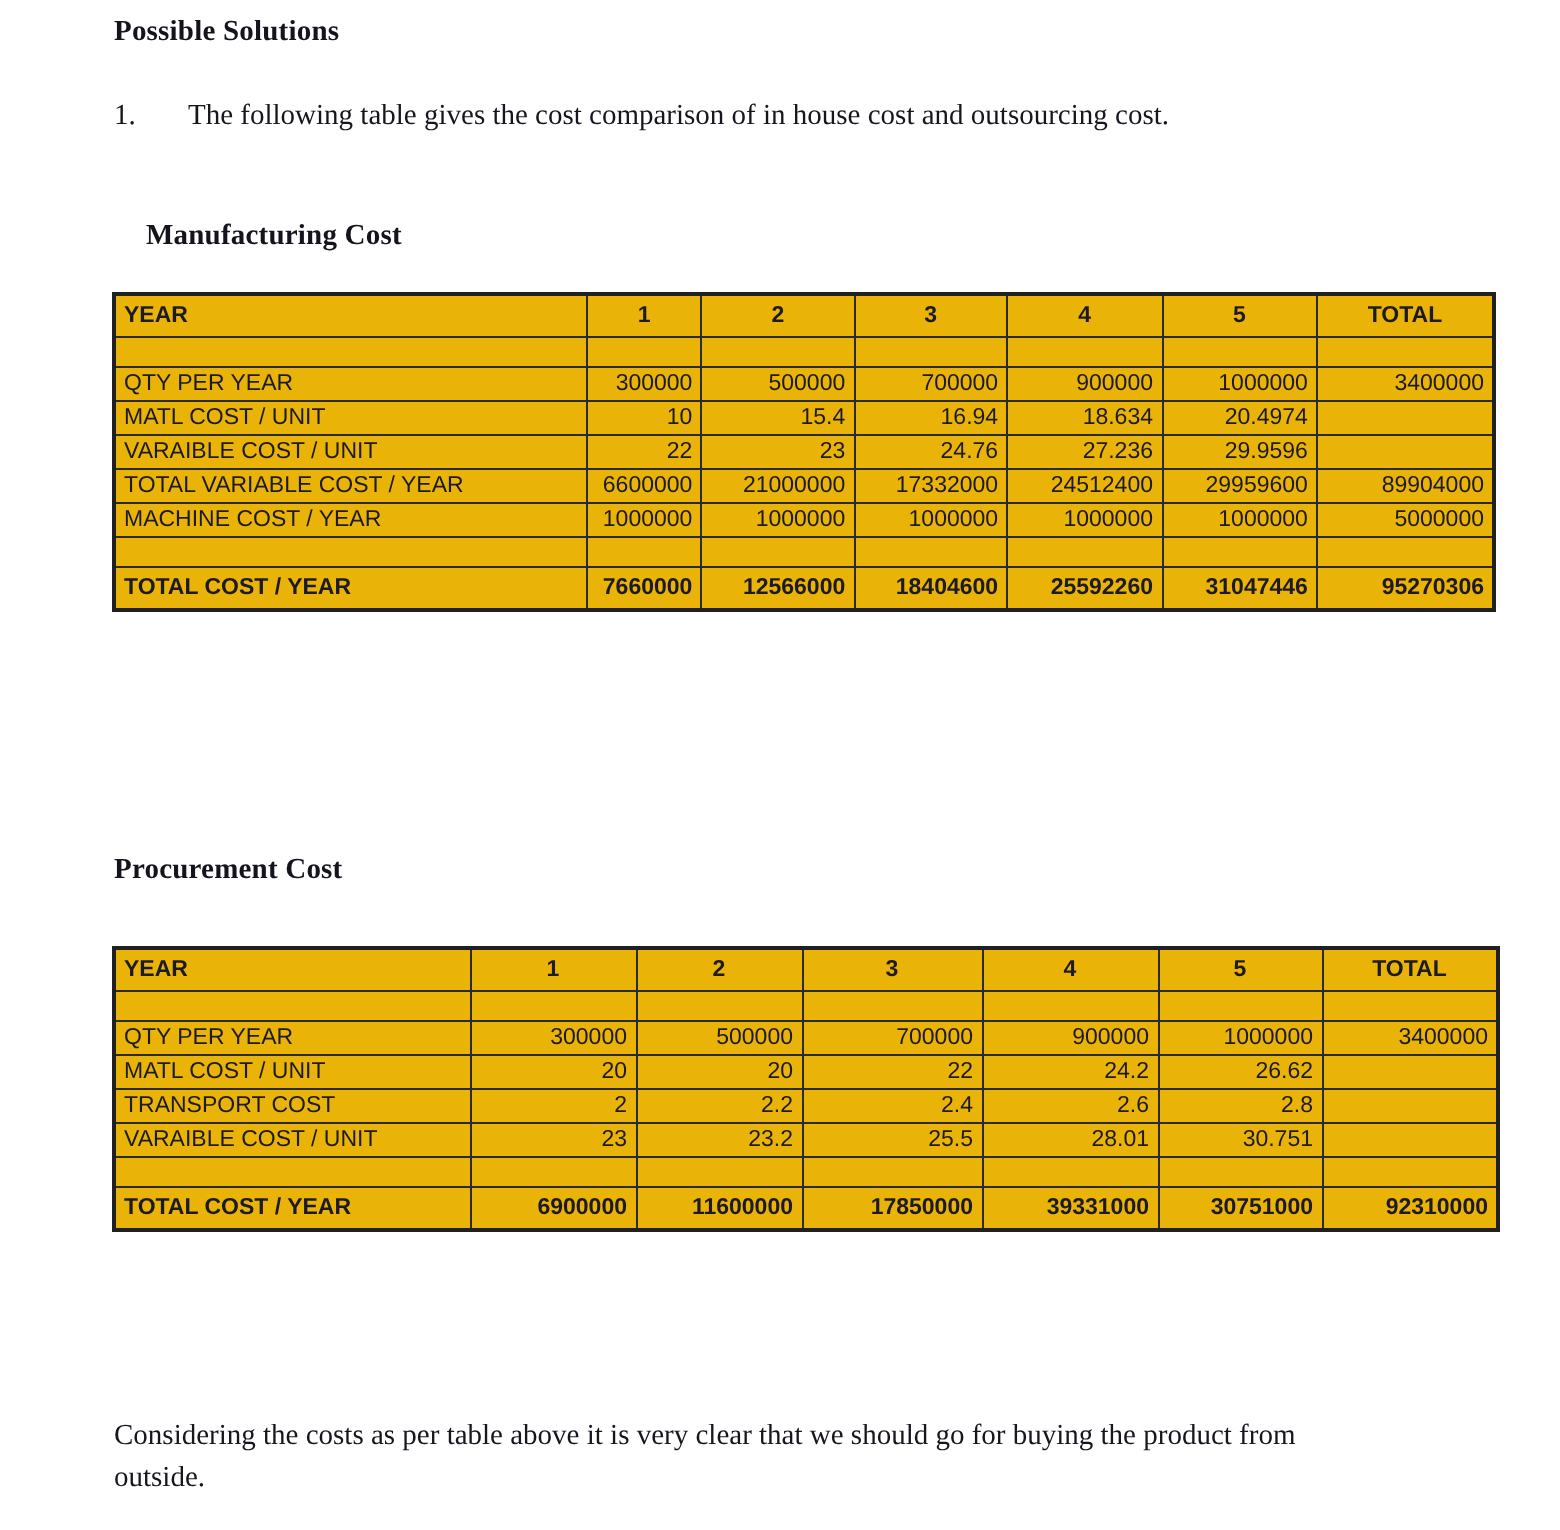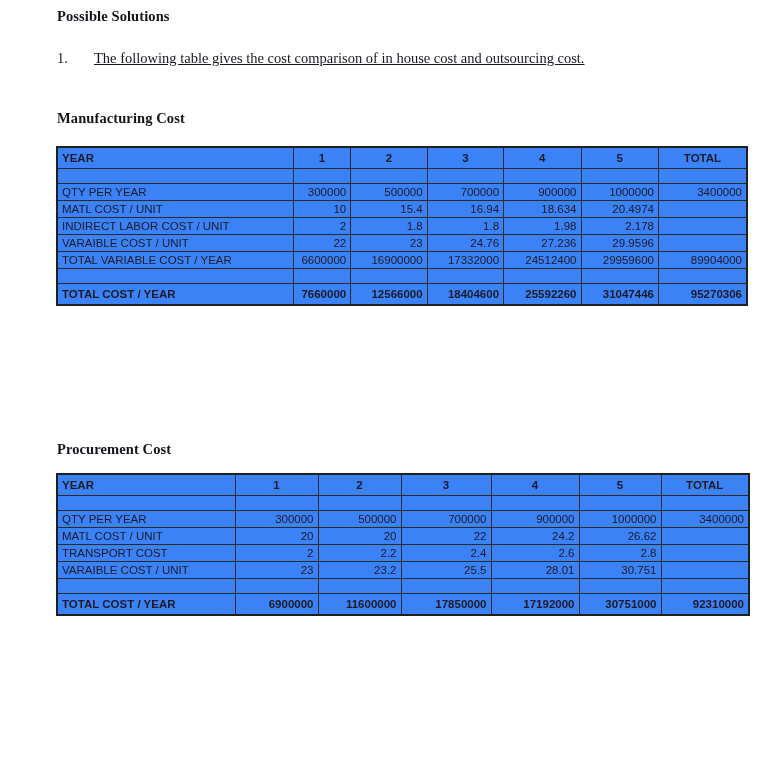--- a/index.html
+++ b/index.html
@@ -24,61 +24,60 @@
   .h-bold {
     position: absolute;
     font-family: "Liberation Serif", serif;
     font-weight: bold;
     font-size: 14.5px;
     letter-spacing: 0.1px;
     color: #15141d;
     white-space: nowrap;
   }
   #possible-solutions { left: 57px; top: 8px; }
-  #manufacturing-cost { left: 57px; top: 110px; }
-  #procurement-cost   { left: 57px; top: 441px; }
+  #manufacturing-cost { left: 73px; top: 110px; }
+  #procurement-cost   { left: 57px; top: 427px; }
 
   .list-item {
     position: absolute;
     left: 57px;
     top: 48px;
     width: 620px;
     font-size: 14.5px;
     line-height: 21px;
   }
   .list-item .num {
     position: absolute;
     left: 0;
     top: 0;
     width: 30px;
   }
   .list-item .body {
     display: block;
     margin-left: 37px;
-    text-decoration: underline;
   }
 
   #closing-paragraph {
     position: absolute;
     left: 57px;
     top: 708px;
     width: 615px;
     font-size: 14.5px;
     line-height: 21px;
   }
 
   
   table.cost-table {
     position: absolute;
     border-collapse: collapse;
     table-layout: fixed;
     font-family: "Liberation Sans", sans-serif;
     font-size: 11.5px;
     color: #1b1a26;
-    background: #3b82f6;
+    background: #eab308;
   }
   table.cost-table td {
     border: 1px solid #2a2a2a;
     padding: 0 4px;
     height: 16px;
     line-height: 16px;
     overflow: hidden;
     white-space: nowrap;
   }
   table.cost-table td.label { text-align: left; }
@@ -160,45 +159,45 @@
         <tr class="data">
           <td class="label">MATL COST / UNIT</td>
           <td class="num">10</td>
           <td class="num">15.4</td>
           <td class="num">16.94</td>
           <td class="num">18.634</td>
           <td class="num">20.4974</td>
           <td class="num"></td>
         </tr>
         <tr class="data">
-          <td class="label">INDIRECT LABOR COST / UNIT</td>
-          <td class="num">2</td>
-          <td class="num">1.8</td>
-          <td class="num">1.8</td>
-          <td class="num">1.98</td>
-          <td class="num">2.178</td>
-          <td class="num"></td>
-        </tr>
-        <tr class="data">
           <td class="label">VARAIBLE COST / UNIT</td>
           <td class="num">22</td>
           <td class="num">23</td>
           <td class="num">24.76</td>
           <td class="num">27.236</td>
           <td class="num">29.9596</td>
           <td class="num"></td>
         </tr>
         <tr class="data">
           <td class="label">TOTAL VARIABLE COST / YEAR</td>
           <td class="num">6600000</td>
-          <td class="num">16900000</td>
+          <td class="num">21000000</td>
           <td class="num">17332000</td>
           <td class="num">24512400</td>
           <td class="num">29959600</td>
           <td class="num">89904000</td>
+        </tr>
+        <tr class="data">
+          <td class="label">MACHINE COST / YEAR</td>
+          <td class="num">1000000</td>
+          <td class="num">1000000</td>
+          <td class="num">1000000</td>
+          <td class="num">1000000</td>
+          <td class="num">1000000</td>
+          <td class="num">5000000</td>
         </tr>
         <tr class="spacer">
           <td class="label"></td>
           <td class="num"></td>
           <td class="num"></td>
           <td class="num"></td>
           <td class="num"></td>
           <td class="num"></td>
           <td class="num"></td>
         </tr>
@@ -288,21 +287,22 @@
           <td class="num"></td>
           <td class="num"></td>
           <td class="num"></td>
           <td class="num"></td>
         </tr>
         <tr class="total">
           <td class="label">TOTAL COST / YEAR</td>
           <td class="num">6900000</td>
           <td class="num">11600000</td>
           <td class="num">17850000</td>
-          <td class="num">17192000</td>
+          <td class="num">39331000</td>
           <td class="num">30751000</td>
           <td class="num">92310000</td>
         </tr>
       </tbody>
   </table>
 
+  <div id="closing-paragraph">Considering the costs as per table above it is very clear that we should go for buying the product from outside.</div>
 
 </div>
 
 </body></html>

